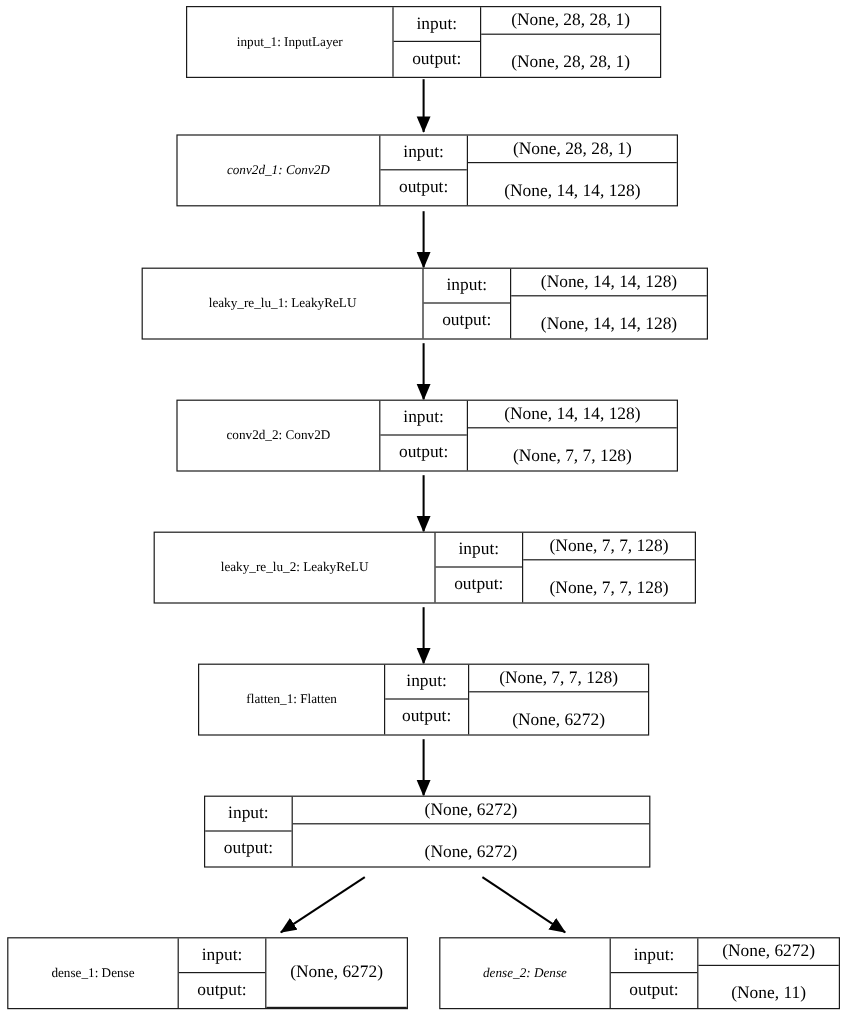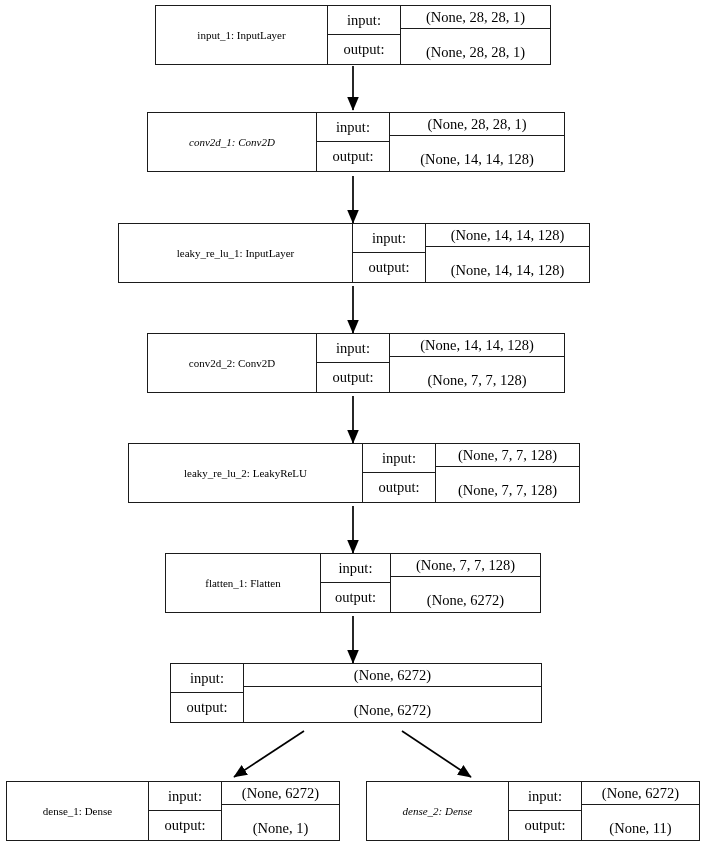--- a/index.html
+++ b/index.html
@@ -134,21 +134,21 @@
       <div class="io-cell io-label top">input:</div>
       <div class="io-cell io-label">output:</div>
     </div>
     <div class="io-col last">
       <div class="io-cell shape-cell top">(None, 28, 28, 1)</div>
       <div class="io-cell shape-cell">(None, 14, 14, 128)</div>
     </div>
   </div>
 
   <div class="node" style="left:118px; top:223px; width:472px;">
-    <div class="node-name" style="width:234px;">leaky_re_lu_1: InputLayer</div>
+    <div class="node-name" style="width:234px;">leaky_re_lu_1: LeakyReLU</div>
     <div class="io-col" style="width:73px;">
       <div class="io-cell io-label top">input:</div>
       <div class="io-cell io-label">output:</div>
     </div>
     <div class="io-col last">
       <div class="io-cell shape-cell top">(None, 14, 14, 128)</div>
       <div class="io-cell shape-cell">(None, 14, 14, 128)</div>
     </div>
   </div>
 
@@ -200,21 +200,20 @@
   </div>
 
   <div class="node" style="left:6px; top:781px; width:334px;">
     <div class="node-name" style="width:142px;">dense_1: Dense</div>
     <div class="io-col" style="width:73px;">
       <div class="io-cell io-label top">input:</div>
       <div class="io-cell io-label">output:</div>
     </div>
     <div class="io-col last">
       <div class="io-cell shape-cell top">(None, 6272)</div>
-      <div class="io-cell shape-cell">(None, 1)</div>
     </div>
   </div>
 
   <div class="node" style="left:366px; top:781px; width:334px;">
     <div class="node-name" style="width:142px;font-style:italic;">dense_2: Dense</div>
     <div class="io-col" style="width:73px;">
       <div class="io-cell io-label top">input:</div>
       <div class="io-cell io-label">output:</div>
     </div>
     <div class="io-col last">

